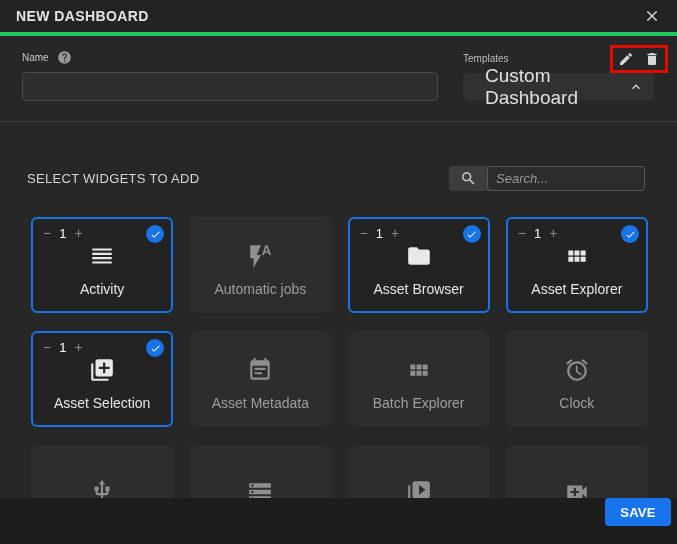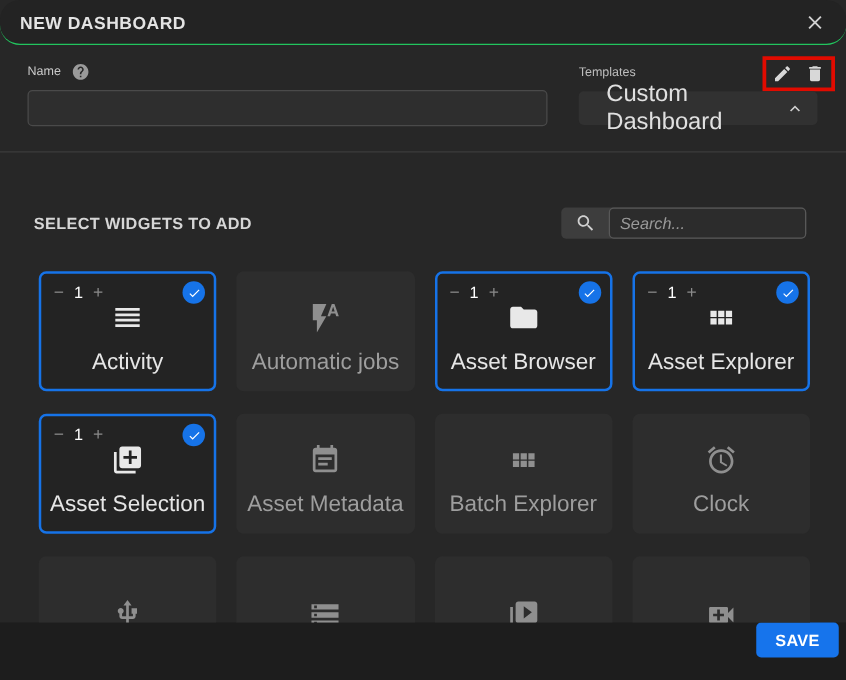--- a/index.html
+++ b/index.html
@@ -1,21 +1,21 @@
 <!DOCTYPE html>
 <html><head>
 <meta charset="utf-8">
 <style>
   * { margin:0; padding:0; box-sizing:border-box; }
   html,body { width:677px; height:544px; background:#272727; font-family:"Liberation Sans", sans-serif; }
   .dialog { position:relative; width:677px; height:544px; background:#272727; overflow:hidden; display:flex; flex-direction:column; }
 
   
-  .hdr { height:36px; flex:0 0 36px; background:#232323; border-bottom:1px solid #22c55e;
-         display:flex; align-items:center; justify-content:space-between; padding:0 16px;border-radius:16px; }
+  .hdr { height:36px; flex:0 0 36px; background:#232323; border-bottom:4px solid #22c55e;
+         display:flex; align-items:center; justify-content:space-between; padding:0 16px; }
   .hdr-title { font-size:14px; font-weight:bold; letter-spacing:.4px; color:#e4e4e4; }
   .icon { display:inline-flex; align-items:center; justify-content:center; }
   .icon svg { display:block; }
   .close { color:#cfcfcf; cursor:pointer; }
 
   
   .form { position:relative; height:85px; flex:0 0 85px; }
   .lbl { font-size:10px; color:#c9c9c9; }
   .name-lbl-row { position:absolute; left:22px; top:14px; display:flex; align-items:center; gap:8px; }
   .help { color:#9a9a9a; }
@@ -29,34 +29,34 @@
                 border-radius:4px; display:flex; align-items:center; justify-content:space-between;
                 padding:0 10px; cursor:pointer; }
   .tpl-select .val { font-size:19px; color:#e0e0e0;margin-left:12px; }
   .tpl-select .chev { color:#cfcfcf; }
 
   .divider { height:1px; flex:0 0 1px; background:#3d3d3d; }
 
   
   .viewport { flex:1 1 auto; overflow:hidden; position:relative; }
   .w-head { margin:42px 32px 0 27px; height:29px; display:flex; align-items:center; justify-content:space-between; }
-  .w-title { font-size:13px; font-weight:bold; letter-spacing:.3px; color:#d6d6d6; }
+  .w-title { font-size:13px; font-weight:normal; letter-spacing:.3px; color:#d6d6d6; }
   .search { width:196px; height:25px; background:#3d3d3d; border-radius:4px; display:flex; align-items:stretch; }
   .search .s-icon { width:38px; display:flex; align-items:center; justify-content:center; color:#d0d0d0; cursor:pointer; }
   .search input { flex:1; background:#2c2c2c; border:1px solid #585858; border-radius:4px; color:#dadada;
                   font-size:13px; font-style:italic; padding:0 8px; outline:none; min-width:0; }
   .search input::placeholder { color:#9a9a9a; font-style:italic; }
 
   .grid { margin:24px 29px 0 31px; display:grid; grid-template-columns:repeat(4,1fr); column-gap:16px; row-gap:18px; }
   .card { position:relative; height:96px; background:#2d2d2d; border-radius:6px; display:flex; flex-direction:column;
           align-items:center; justify-content:center; gap:12px; padding-top:10px; cursor:pointer; }
   .card.sel { background:#232323; border:2px solid #1673e8; }
   .card .w-icon { color:#8f8f8f; }
   .card.sel .w-icon { color:#e8e8e8; }
-  .card .w-label { font-size:18px; color:#9e9e9e; }
+  .card .w-label { font-size:14px; color:#9e9e9e; }
   .card.sel .w-label { color:#e6e6e6; }
   .stepper { position:absolute; top:6px; left:10px; display:flex; align-items:center; gap:8px; font-size:14px; }
   .stepper .st-btn { color:#8a8a8a; cursor:pointer; }
   .stepper .st-count { color:#ffffff; font-size:13px; }
   .chk { position:absolute; top:6px; right:7px; width:18px; height:18px; border-radius:50%;
          background:#1673e8; display:flex; align-items:center; justify-content:center; color:#ffffff; }
 
   
   .ftr { flex:0 0 46px; background:#1d1d1d; display:flex; align-items:flex-start; justify-content:flex-end; padding-right:6px; }
   .save-btn { width:66px; height:28px; background:#1674ec; border:none; border-radius:4px; color:#ffffff;

